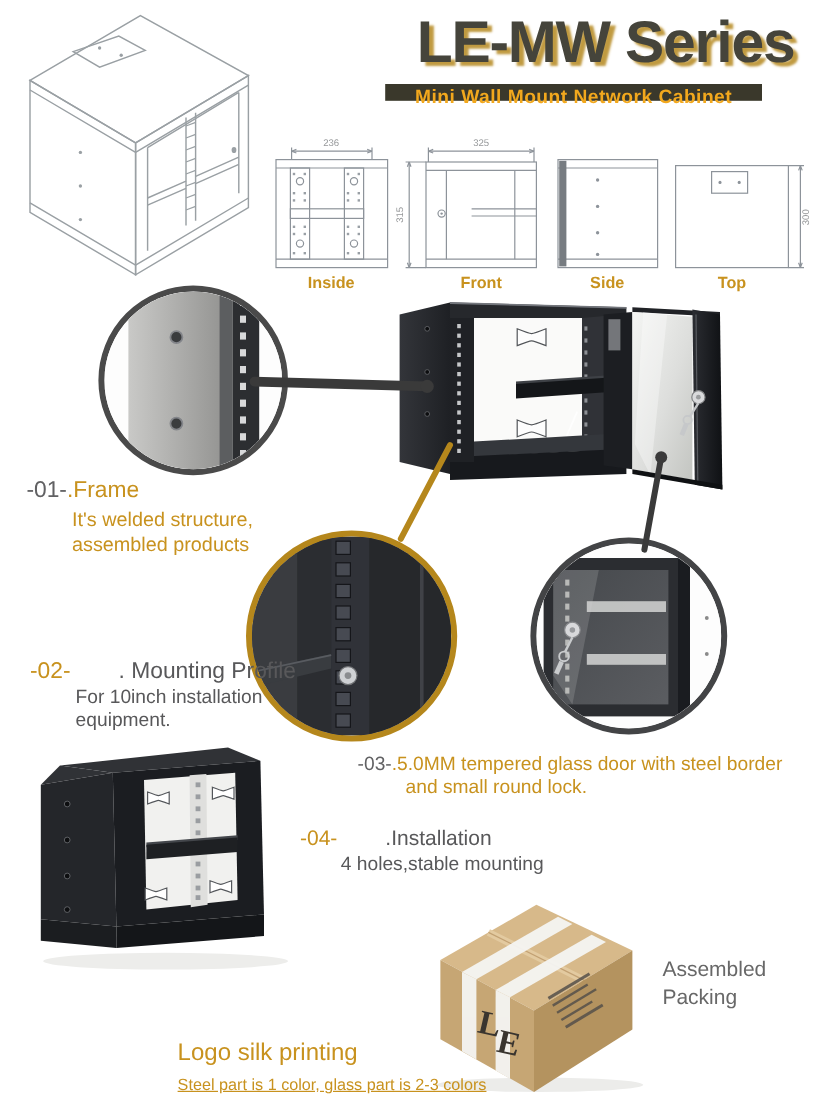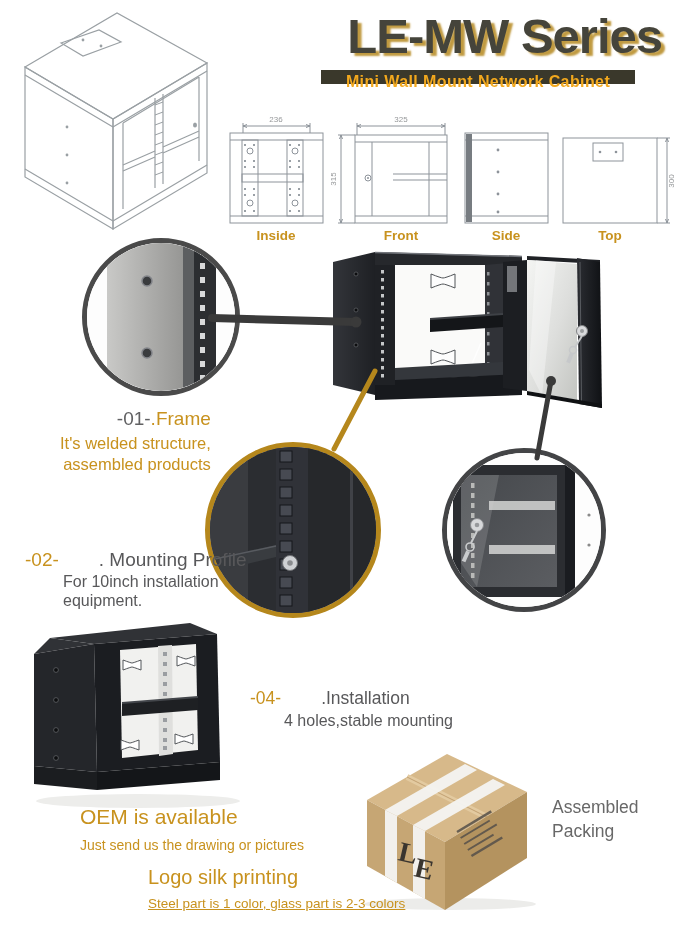--- a/index.html
+++ b/index.html
@@ -15,21 +15,21 @@
   
   .view-label{top:228px;width:90px;text-align:center;color:var(--gold);font-weight:bold;
               font-size:13.5px;z-index:7;}
   
   .feature{z-index:7;}
   .f-head{white-space:nowrap;}
   .tx-gold{color:var(--gold);}
   .tx-gray{color:var(--gray-text);margin-left:40px;}
   .tx-num-gray{color:#616163;}
   .f-lines div{white-space:nowrap;}
-  #feat1{left:22px;top:408px;font-size:19px;text-align:right;}
+  #feat1{left:22px;top:398px;font-size:19px;}
   #feat1 .f-lines{margin-left:38px;font-size:16.5px;line-height:21px;margin-top:3px;}
   #feat2{left:25px;top:549px;font-size:19px;}
   #feat2 .f-lines{margin-left:38px;font-size:16px;line-height:18.5px;margin-top:2px;}
   #feat3{left:298px;top:629px;font-size:16px;}
   #feat3 .f-lines{margin-left:40px;font-size:16px;line-height:17.5px;margin-top:1px;}
   #feat4{left:250px;top:688px;font-size:17.5px;}
   #feat4 .f-lines{margin-left:34px;font-size:16px;line-height:19px;margin-top:2px;}
   
   #oem{left:80px;top:805px;z-index:7;}
   #oem .big{font-size:21px;color:var(--gold);}
@@ -371,20 +371,26 @@
   </div>
 
   <div class="abs feature" id="feat2">
     <div class="f-head"><span class="tx-gold">-02-</span><span class="tx-gray">. Mounting Profile</span></div>
     <div class="f-lines tx-gray">
       <div>For 10inch installation</div>
       <div>equipment.</div>
     </div>
   </div>
 
+  <div class="abs feature" id="feat3">
+    <div class="f-head"><span class="tx-num-gray">-03-</span><span class="tx-gold">.5.0MM tempered glass door with steel border</span></div>
+    <div class="f-lines tx-gold">
+      <div>and small round lock.</div>
+    </div>
+  </div>
 
   <div class="abs feature" id="feat4">
     <div class="f-head"><span class="tx-gold">-04-</span><span class="tx-gray">.Installation</span></div>
     <div class="f-lines tx-gray">
       <div>4 holes,stable mounting</div>
     </div>
   </div>
 
   <svg class="abs" style="left:20px;top:618px;z-index:2;" width="240" height="195" viewBox="0 0 240 195">
     <ellipse cx="118" cy="183" rx="102" ry="7" fill="#ededeb"></ellipse>
@@ -416,24 +422,20 @@
     <g fill="#ffffff" stroke="#53565a" stroke-width="1">
       <path d="M103,42 Q111,45 112,45 Q113,45 121,42 L121,52 Q113,49 112,49 Q111,49 103,52 Z"></path>
       <path d="M157,38 Q165,41 166,41 Q167,41 175,38 L175,48 Q167,45 166,45 Q165,45 157,48 Z"></path>
       <path d="M101,122 Q109,125 110,125 Q111,125 119,122 L119,132 Q111,129 110,129 Q109,129 101,132 Z"></path>
       <path d="M155,116 Q163,119 164,119 Q165,119 173,116 L173,126 Q165,123 164,123 Q163,123 155,126 Z"></path>
     </g>
     <polygon points="77,154 200,144 200,162 77,172" fill="#141619"></polygon>
     <polygon points="14,148 77,154 77,172 14,166" fill="#1b1d20"></polygon>
   </svg>
 
-  <div class="abs" id="oem">
-    <div class="big">OEM is available</div>
-    <div class="small">Just send us the drawing or pictures</div>
-  </div>
 
   <div class="abs" id="logoprint">
     <div class="big">Logo silk printing</div>
     <div class="small">Steel part is 1 color, glass part is 2-3 colors</div>
   </div>
 
   <svg class="abs" style="left:355px;top:740px;z-index:2;" width="190" height="172" viewBox="0 0 190 172">
     <ellipse cx="95" cy="164" rx="86" ry="6" fill="#ececea"></ellipse>
     <polygon points="12,60 92,14 172,52 90,102" fill="#d7b98a"></polygon>
     <line x1="52" y1="37" x2="132" y2="77" stroke="#e3caa0" stroke-width="6"></line>

